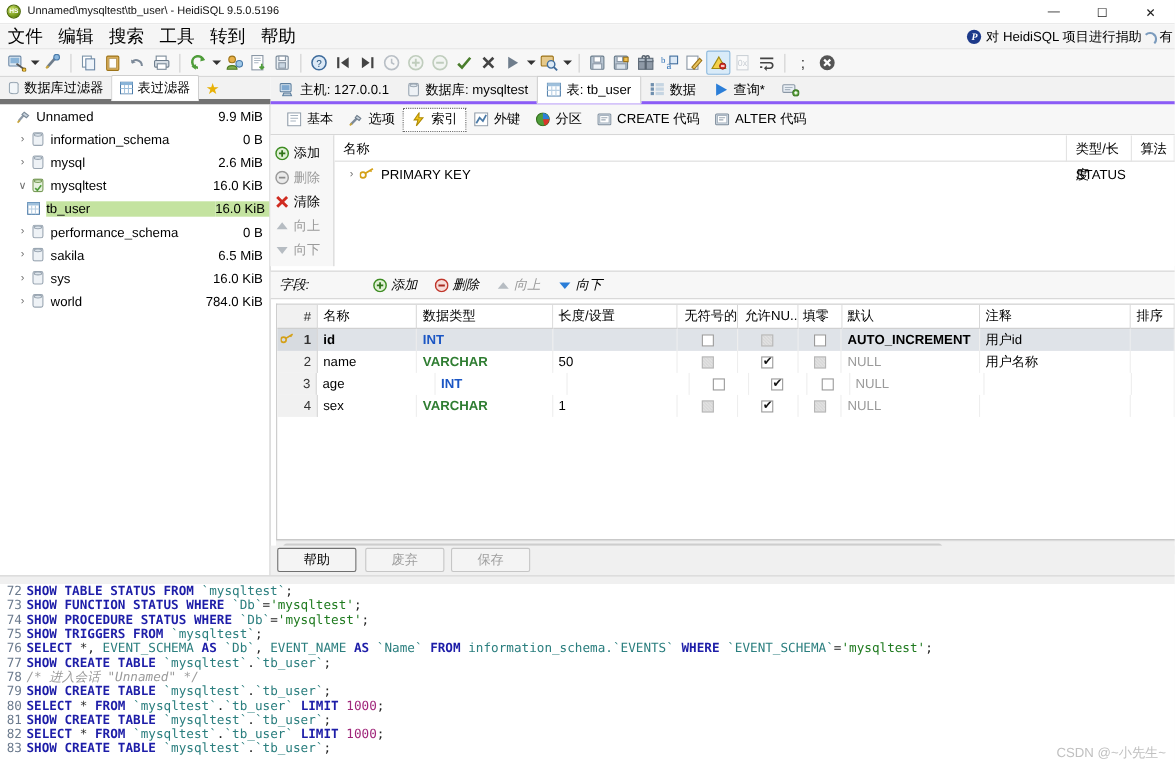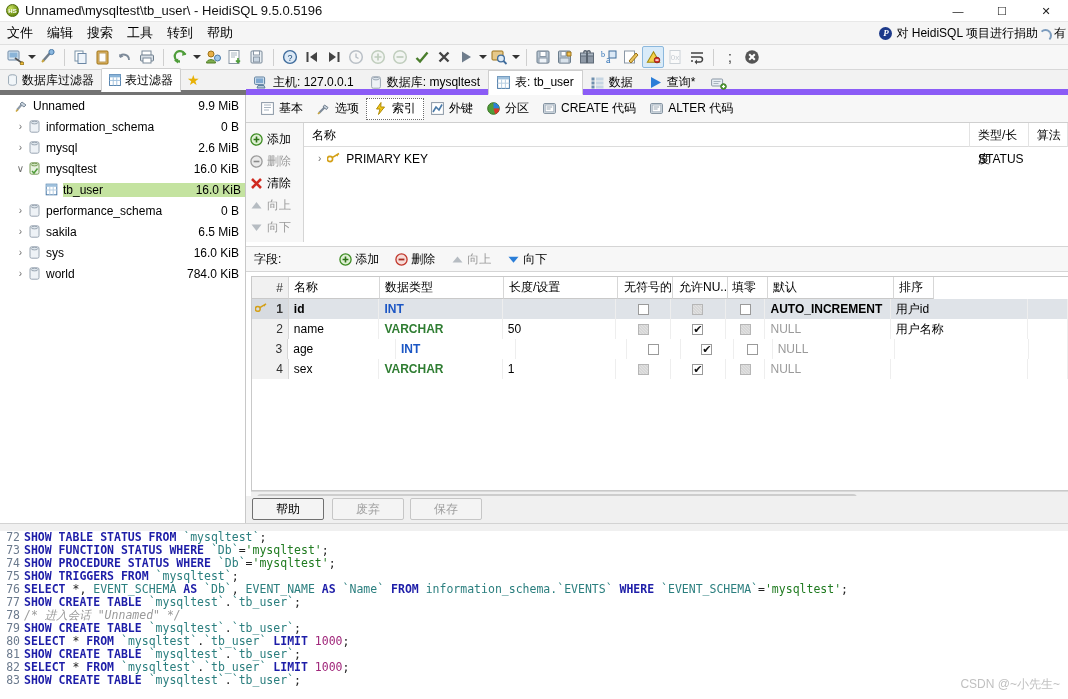--- a/index.html
+++ b/index.html
@@ -17,35 +17,35 @@
     position:absolute; left:0; top:0; width:1068px; height:22px;
     background:#ffffff; border-bottom:1px solid #e8e8e8;
     display:flex; align-items:center;
   }
   .tb-logo {
     width:13px; height:13px; margin-left:6px; margin-right:6px;
     border-radius:50%; background:radial-gradient(circle at 35% 30%, #c8e060, #6b8e12 70%);
     border:1px solid #4d6a0a; flex:none;
     font-size:6px; color:#fff; text-align:center; line-height:12px; font-weight:bold;
   }
-  .tb-title { font-size:13px; color:#111; white-space:nowrap; }
+  .tb-title { font-size:10px; color:#111; white-space:nowrap; }
   .tb-buttons { position:absolute; right:0; top:0; height:22px; display:flex; }
   .tb-btn {
     width:44px; height:22px; display:flex; align-items:center; justify-content:center;
     font-size:11px; color:#222;
   }
   .tb-btn:last-child { color:#222; }
 
   
   .menubar {
     position:absolute; left:0; top:22px; width:1068px; height:23px;
     background:#f5f5f5; border-bottom:1px solid #dfdfdf;
     display:flex; align-items:center;
   }
-  .menu-item { padding:3px 7px; font-size:13px; color:#000; white-space:nowrap; }
+  .menu-item { padding:3px 7px; font-size:16px; color:#000; white-space:nowrap; }
   .donate {
     position:absolute; right:30px; top:22px; height:23px;
     display:flex; align-items:center; gap:4px; font-size:12px; color:#000;
   }
   .paypal-ic {
     width:13px; height:13px; border-radius:50%; background:#1d3a8a;
     color:#fff; font-size:9px; font-weight:bold; font-style:italic;
     text-align:center; line-height:13px; font-family:"Liberation Serif", serif;
   }
   .donate-right {
@@ -105,22 +105,22 @@
   .db-ic {
     width:13px; height:13px; flex:none; margin-right:5px; position:relative;
   }
   .conn-ic { width:14px; height:14px; flex:none; margin-right:4px; position:relative; }
   .tname { flex:1; overflow:hidden; text-overflow:ellipsis; }
   .tsize { flex:none; font-size:12px; text-align:right; padding-right:6px; }
 
   
   .maintabs {
     position:absolute; left:246px; top:70px; width:822px; height:25px;
-    background:#f2f2f2; border-bottom:6px solid #8b5cf6;
-    display:flex; align-items:flex-start;
+    background:#f2f2f2; border-bottom:3px solid #8b5cf6;
+    display:flex; align-items:center;
   }
   .mt {
     height:25px; display:flex; align-items:center; gap:5px; padding:0 8px;
     font-size:12px; white-space:nowrap; color:#000;
   }
   .mt.active { background:#fff; border:1px solid #cfcfcf; border-bottom:1px solid #fff; }
 
   .subtabs {
     position:absolute; left:246px; top:95px; width:822px; height:28px;
     background:#f7f7f7; border-bottom:1px solid #cfcfcf;
@@ -143,21 +143,21 @@
     height:24px; background:#fff; border-bottom:1px solid #dcdcdc;
     display:flex; align-items:center; font-size:12px;
   }
   .igh > div { padding-left:8px; border-right:1px solid #e3e3e3; height:24px; line-height:24px; }
   .igr { height:24px; display:flex; align-items:center; font-size:12px; }
   .igr > div { padding-left:8px; height:24px; line-height:24px; }
 
   .fieldbar {
     position:absolute; left:246px; top:246px; width:822px; height:26px;
     background:#f7f7f7; border-top:1px solid #d5d5d5; border-bottom:1px solid #d5d5d5;
-    display:flex; align-items:center; padding-left:8px; gap:4px;
+    display:flex; align-items:center; padding-left:8px; gap:4px;font-style:italic;
   }
   .fb-lbl { font-size:12px; }
   .fbtn { display:flex; align-items:center; gap:3px; font-size:12px; padding:0 6px; }
   .fbtn.dis { color:#9a9a9a; }
 
   .grid { position:absolute; left:251px; top:276px; width:817px; height:215px; background:#fff;
           border:1px solid #c9c9c9; border-right:none; overflow:hidden; }
   .grow { display:flex; height:20px; align-items:stretch; font-size:12px; }
   .ghead .gc {
     background:#fff; border-right:1px solid #d7d7d7; border-bottom:1px solid #c9c9c9;
@@ -510,21 +510,21 @@
       <span class="db-ic">
         <svg width="13" height="13" viewBox="0 0 13 13">
             <rect x="2" y="0.8" width="9" height="11.4" rx="1.6" fill="#e8f2e0" stroke="#7a9c5a"></rect>
             <ellipse cx="6.5" cy="2.6" rx="3.4" ry="1.3" fill="#cfe5bd" stroke="#7a9c5a"></ellipse>
             <path d="M4 9 L6 11 L9.5 6.5" stroke="#4f9d3a" stroke-width="1.5" fill="none"></path>
           </svg>
       </span>
       <span class="tname">mysqltest</span>
       <span class="tsize">16.0 KiB</span>
     </div>
-    <div class="tnode sel" style="padding-left:30px;">
+    <div class="tnode sel" style="padding-left:9px;">
       <span class="exp"></span>
       <span class="db-ic">
         <svg width="13" height="13" viewBox="0 0 13 13">
             <rect x="1.2" y="1.2" width="10.6" height="10.6" fill="#fff" stroke="#4a7aa8"></rect>
             <rect x="1.2" y="1.2" width="10.6" height="2.6" fill="#9fc0dc"></rect>
             <path d="M4.8 3.8 v8 M8.2 3.8 v8 M1.2 7 h10.6" stroke="#b8cfe3"></path>
           </svg>
       </span>
       <span class="tname">tb_user</span>
       <span class="tsize">16.0 KiB</span>
@@ -774,20 +774,21 @@
   <div class="grid">
     <div class="grow ghead">
       <div class="gc cnum" style="width:37px;">#</div>
       <div class="gc" style="width:91px;">名称</div>
       <div class="gc" style="width:124px;">数据类型</div>
       <div class="gc" style="width:114px;">长度/设置</div>
       <div class="gc" style="width:55px; padding-left:6px;">无符号的</div>
       <div class="gc" style="width:55px; padding-left:6px;">允许NU...</div>
       <div class="gc" style="width:40px; padding-left:4px;">填零</div>
       <div class="gc" style="width:126px;">默认</div>
+      <div class="gc" style="width:138px;">注释</div>
       <div class="gc" style="width:40px;">排序</div>
     </div>
 
     <div class="grow selrow">
       <div class="gc cnum" style="width:37px; position:relative;">
         <span style="position:absolute; left:3px; top:3px;">
           <svg width="12" height="11" viewBox="0 0 13 11">
               <circle cx="3" cy="7" r="2.6" fill="none" stroke="#d4a017" stroke-width="1.6"></circle>
               <path d="M5.2 5.6 L12 1.5" stroke="#d4a017" stroke-width="1.6"></path>
               <path d="M9.6 3 L10.8 4" stroke="#d4a017" stroke-width="1.4"></path>

